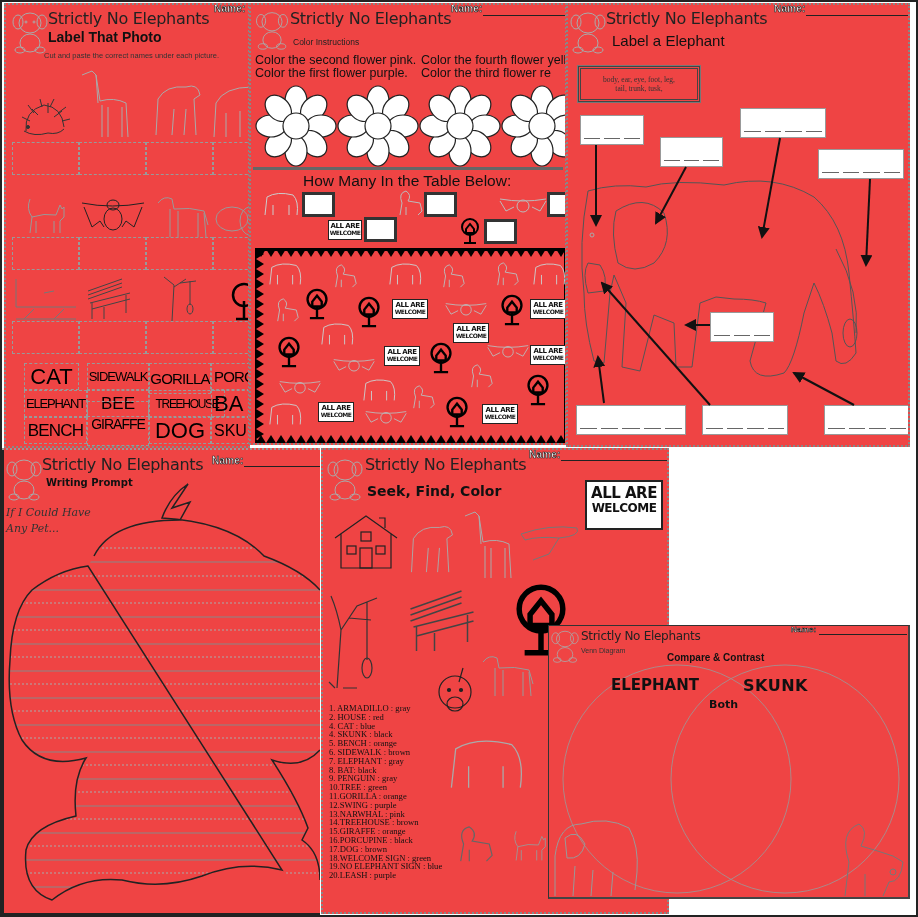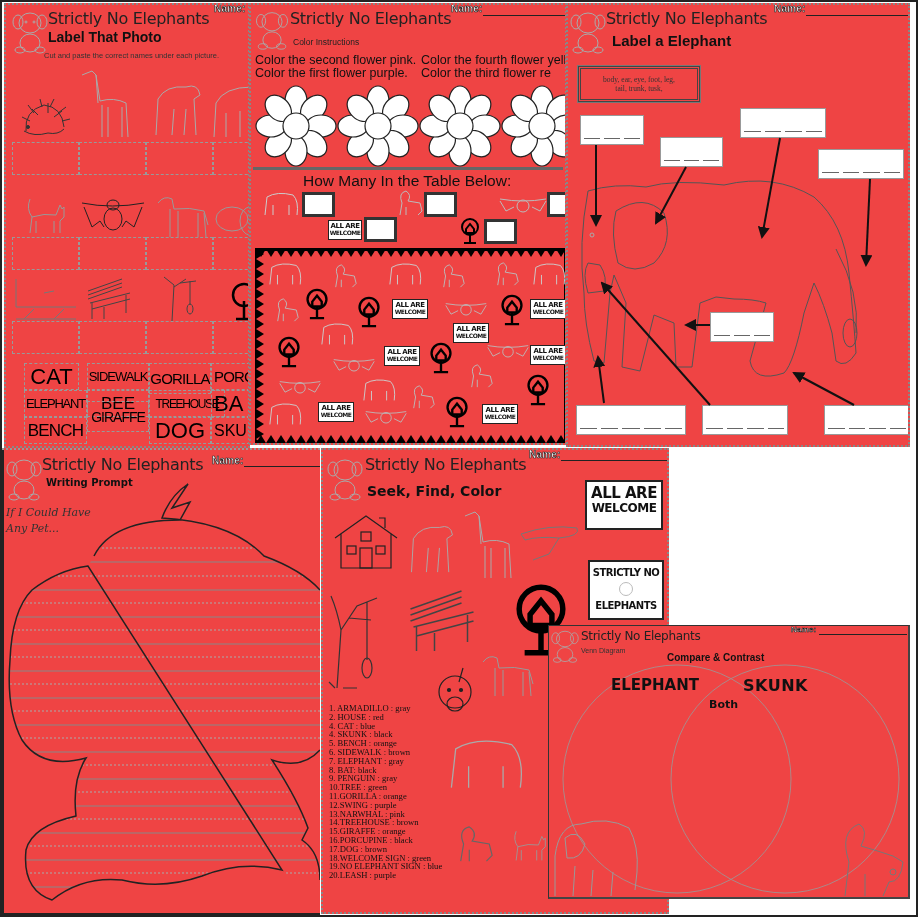--- a/index.html
+++ b/index.html
@@ -132,21 +132,21 @@
 
   <div class="word-cell" style="left:18px;top:358px;width:55px;height:27px;font-size:22px;">CAT</div>
   <div class="word-cell" style="left:81px;top:358px;width:62px;height:27px;font-size:13px;transform-origin:center;letter-spacing:-1px;">SIDEWALK</div>
   <div class="word-cell" style="left:143px;top:358px;width:62px;height:31px;font-size:15px;letter-spacing:-0.8px;">GORILLA</div>
   <div class="word-cell" style="left:205px;top:358px;width:44px;height:27px;font-size:15px;justify-content:flex-start;padding-left:2px;letter-spacing:-0.8px;">PORCU</div>
   <div class="word-cell" style="left:18px;top:385px;width:63px;height:27px;font-size:13px;letter-spacing:-1.2px;">ELEPHANT</div>
   <div class="word-cell" style="left:81px;top:385px;width:62px;height:27px;font-size:17px;">BEE</div>
   <div class="word-cell" style="left:143px;top:385px;width:76px;height:27px;font-size:12px;letter-spacing:-1.3px;">TREEHOUSE</div>
   <div class="word-cell" style="left:205px;top:385px;width:44px;height:27px;font-size:22px;justify-content:flex-start;padding-left:2px;">BA</div>
   <div class="word-cell" style="left:18px;top:412px;width:63px;height:27px;font-size:17px;letter-spacing:-0.8px;">BENCH</div>
-  <div class="word-cell" style="left:81px;top:396px;width:62px;height:31px;font-size:14px;letter-spacing:-1px;">GIRAFFE</div>
+  <div class="word-cell" style="left:81px;top:396px;width:62px;height:45px;font-size:14px;letter-spacing:-1px;">GIRAFFE</div>
   <div class="word-cell" style="left:143px;top:412px;width:62px;height:27px;font-size:22px;">DOG</div>
   <div class="word-cell" style="left:205px;top:412px;width:44px;height:27px;font-size:16px;justify-content:flex-start;padding-left:2px;">SKUI</div>
 </div>
 
 <div class="sheet dotted" style="left:249px;top:3px;width:318px;height:442px;">
   <svg class="mascot" style="left:4px;top:4px;" width="34" height="42" viewBox="0 0 36 46">
     <g fill="none" stroke="#aaa" stroke-width="1">
       <ellipse cx="18" cy="14" rx="11" ry="10"></ellipse>
         <ellipse cx="6" cy="13" rx="5" ry="7"></ellipse>
         <ellipse cx="30" cy="13" rx="5" ry="7"></ellipse>
@@ -416,21 +416,21 @@
     <g fill="none" stroke="#aaa" stroke-width="1">
       <ellipse cx="18" cy="14" rx="11" ry="10"></ellipse>
         <ellipse cx="6" cy="13" rx="5" ry="7"></ellipse>
         <ellipse cx="30" cy="13" rx="5" ry="7"></ellipse>
       <ellipse cx="18" cy="34" rx="10" ry="9"></ellipse>
         <ellipse cx="8" cy="41" rx="5" ry="3"></ellipse>
         <ellipse cx="28" cy="41" rx="5" ry="3"></ellipse>
     </g>
   </svg>
   <div class="hdr-title" style="left:38px;top:4px;">Strictly No Elephants</div>
-  <div class="hdr-sub" style="left:44px;top:27px;font-size:15px;font-weight:bold;">Label a Elephant</div>
+  <div class="hdr-sub" style="left:44px;top:27px;font-size:15px;font-weight:normal;">Label a Elephant</div>
   <div class="name-label" style="left:206px;top:-2px;">Name:</div>
   <div class="name-line" style="left:238px;top:10px;width:104px;"></div>
 
   <div style="position:absolute;left:10px;top:61px;width:122px;height:36px;border:3px double #444;outline:1px solid #777;display:flex;flex-direction:column;align-items:center;justify-content:center;font-family:'Liberation Serif',serif;font-size:7.5px;line-height:9px;color:#333;">
     <span>body, ear, eye, foot, leg,</span>
     <span>tail, trunk, tusk,</span>
   </div>
 
   <svg style="left:6px;top:178px;" width="290" height="200" viewBox="0 0 290 200">
     <g fill="none" stroke="#555" stroke-width="1">
@@ -621,21 +621,20 @@
       <g fill="none" stroke="#aaa" stroke-width="1">
         <path d="M4 8 L14 4 L18 8 L22 34 Q36 30 48 36 L50 70 M44 40 L44 70 M24 38 L24 70 M30 40 L30 70 M18 8 L20 36"></path>
       </g>
     </svg>
   <svg style="left:196px;top:72px;" width="62" height="40" viewBox="0 0 62 40">
       <g fill="none" stroke="#777" stroke-width="1">
         <path d="M2 12 Q30 2 58 6 Q62 14 40 16 Q20 14 6 18 Z M40 16 L30 32 L14 38"></path>
       </g>
     </svg>
   <div class="sign" style="left:262px;top:30px;width:78px;height:50px;font-size:15px;padding-top:4px;border-width:2px;"><span>ALL ARE</span><br><span style="font-size:12px;">WELCOME</span></div>
-  <div class="sign" style="left:265px;top:110px;width:76px;height:60px;font-size:10px;padding-top:6px;border-width:2px;"><span>STRICTLY NO</span><br><span style="display:inline-block;width:14px;height:14px;border:1.5px solid #bbb;border-radius:50%;margin:4px 0;"></span><br><span>ELEPHANTS</span></div>
 
   <svg style="left:4px;top:140px;" width="62" height="100" viewBox="0 0 62 100">
       <g fill="none" stroke="#333" stroke-width="1.2">
         <path d="M10 98 L14 40 Q10 20 4 6 M14 40 L30 16 L50 8 M22 28 L44 30 M40 12 L40 70 M16 98 L30 98 M8 98 L2 92"></path>
         <ellipse cx="40" cy="78" rx="5" ry="10"></ellipse>
       </g>
     </svg>
   <svg style="left:80px;top:138px;" width="78" height="66" viewBox="0 0 46 44">
       <g fill="none" stroke="#444" stroke-width="1">
         <path d="M2 14 L36 2 M2 18 L36 6 M2 22 L36 10 M4 26 L44 16 M6 32 L44 22 M6 26 L6 42 M18 30 L18 42 M40 18 L40 36"></path>

